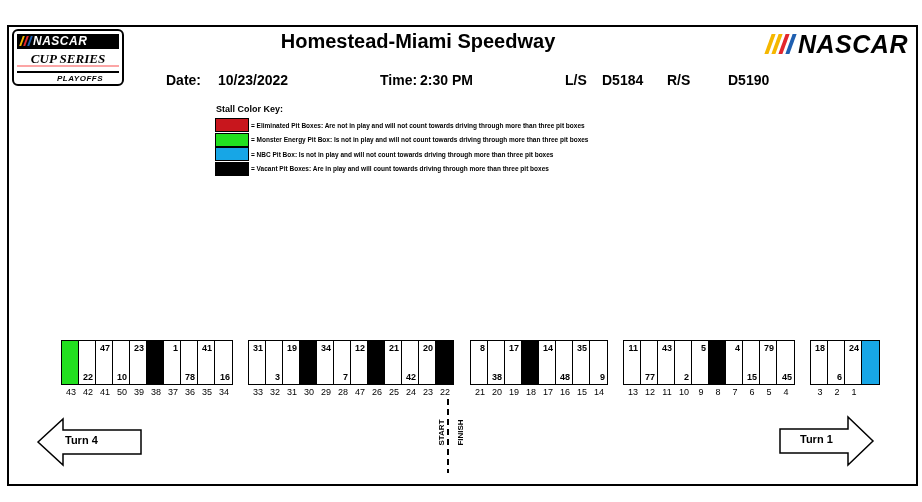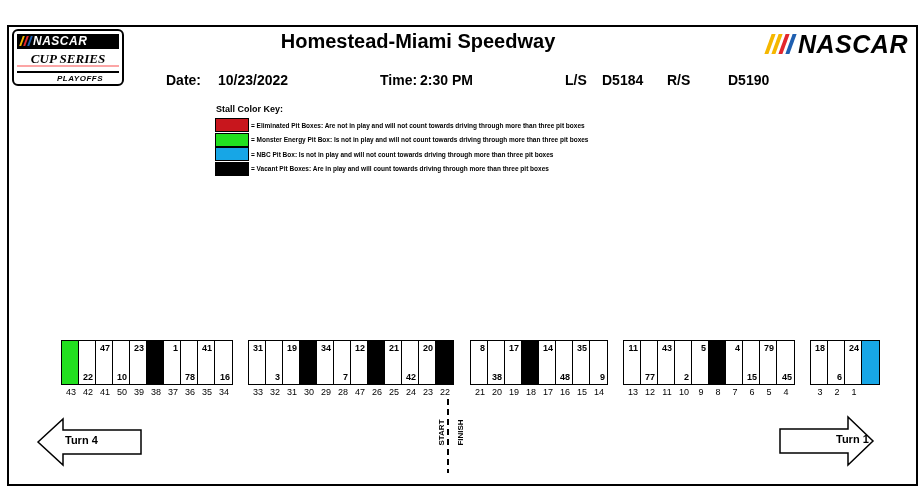--- a/index.html
+++ b/index.html
@@ -287,17 +287,17 @@
   </div>
 
 <svg class="arrow" style="left:36px;top:417px" width="108" height="50">
   <polygon points="2,25 27,2 27,13 105,13 105,37 27,37 27,48" fill="#fff" stroke="#000" stroke-width="1.5"></polygon>
 </svg>
 <div class="arrow-label" style="left:65px;top:434px">Turn 4</div>
 
 <svg class="arrow" style="left:778px;top:415px" width="98" height="52">
   <polygon points="2,14 70,14 70,2 95,26 70,50 70,38 2,38" fill="#fff" stroke="#000" stroke-width="1.5"></polygon>
 </svg>
-<div class="arrow-label" style="left:836px;top:433px">Turn 1</div>
+<div class="arrow-label" style="left:800px;top:433px">Turn 1</div>
 
 <div class="sf-line"></div>
 <div class="sf-start" style="left:428px;top:428px">START</div>
 <div class="sf-finish" style="left:447px;top:428px">FINISH</div>
 
 </body></html>

